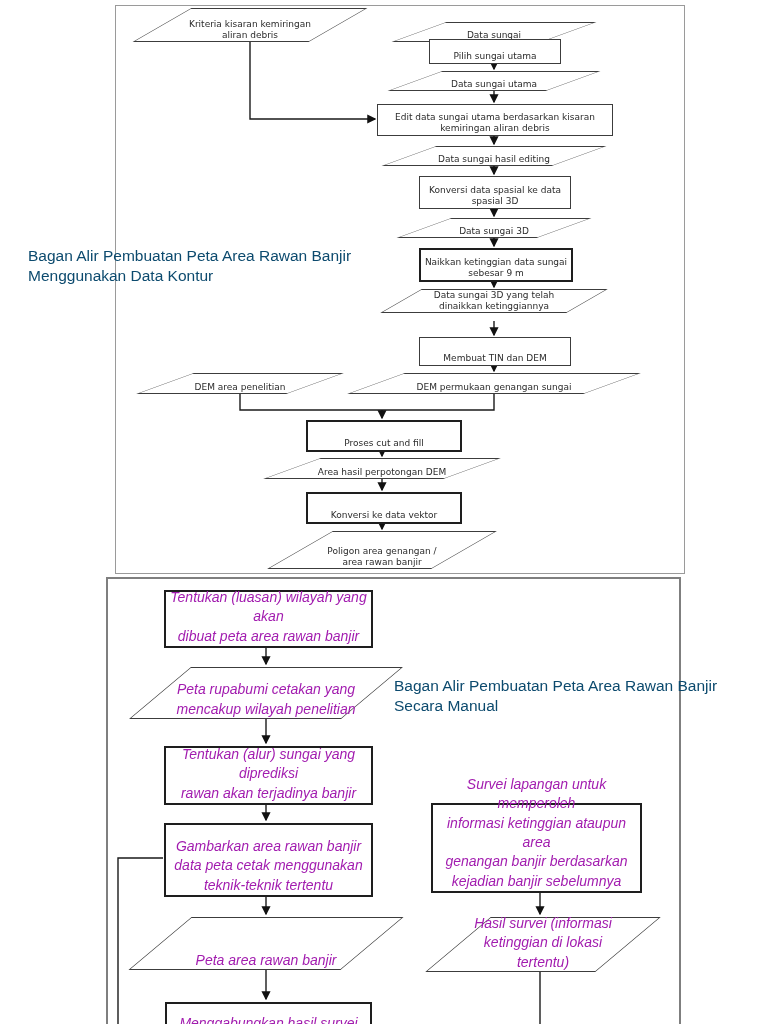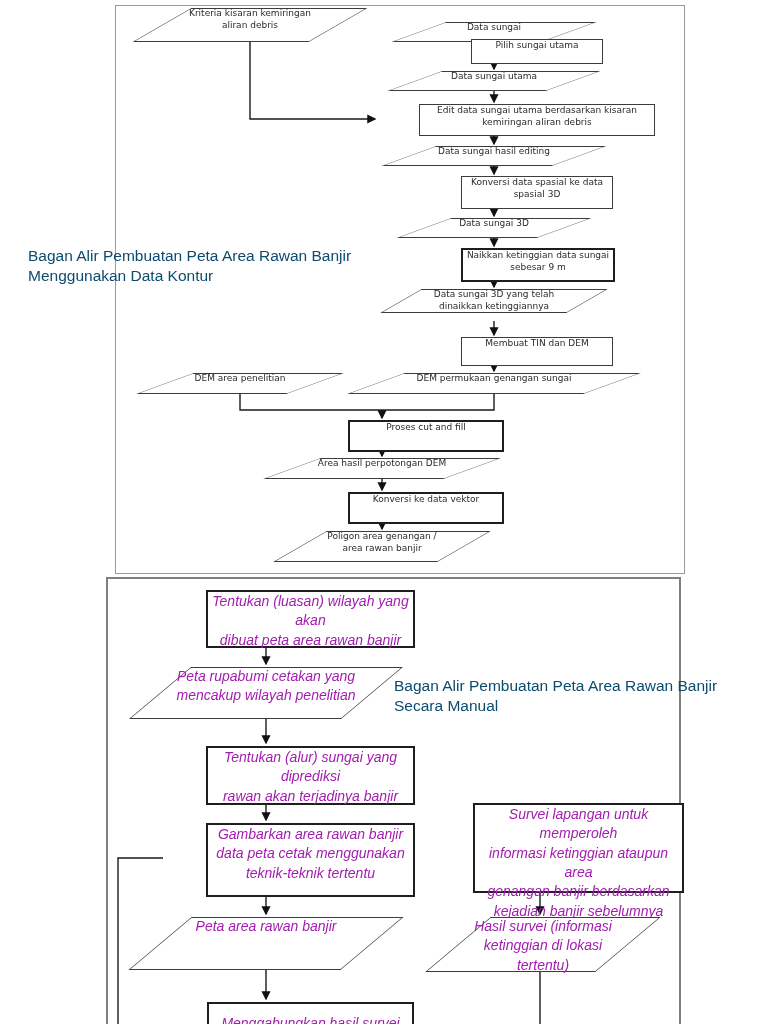--- a/index.html
+++ b/index.html
@@ -2,23 +2,23 @@
 <html><head>
 <meta charset="utf-8">
 <style>
   html,body{margin:0;padding:0;background:#fff;}
   .page{position:relative;width:768px;height:1024px;overflow:hidden;background:#ffffff;
         font-family:"Liberation Sans",sans-serif;margin:0 auto;}
   .frame{position:absolute;background:transparent;}
   .frame.f1{border:1.5px solid #9a9a9a;}
   .frame.f2{border:2px solid #7f7f7f;}
   svg.wires{position:absolute;left:0;top:0;z-index:2;}
-  .node{position:absolute;z-index:3;display:flex;align-items:flex-start;justify-content:center;
+  .node{position:absolute;z-index:3;display:flex;align-items:flex-end;justify-content:center;
         text-align:center;color:#262626;}
-  .rect{border:1.4px solid #3c3c3c;background:#fff;margin-left:42px;}
+  .rect{border:1.4px solid #3c3c3c;background:#fff;}
   .rect.b2{border-width:2px;border-color:#1e1e1e;}
   .para{background:transparent;border:none;}
   .para .fill{position:absolute;inset:0;border:1.4px solid #3c3c3c;background:#fff;}
   .sk70 .fill{transform:skewX(-70deg);}
   .sk60 .fill{transform:skewX(-60deg);}
   .sk50 .fill{transform:skewX(-50deg);}
   .lbl{position:relative;z-index:1;white-space:pre-line;}
   .tn .lbl{font-family:"DejaVu Sans",sans-serif;font-size:9px;line-height:1.3;color:#2b2b2b;}
   .bn .lbl{font-size:14px;line-height:1.38;color:#a21caf;font-style:italic;}
   .cutoff{align-items:flex-start;}
@@ -134,21 +134,21 @@
   <div class="node tn rect b2" style="left:306px;top:420px;width:152px;height:28px">
     <span class="lbl">Proses cut and fill</span>
   </div>
   <div class="node tn para sk70" style="left:292px;top:458px;width:180px;height:21px">
     <span class="fill"></span>
     <span class="lbl">Area hasil perpotongan DEM</span>
   </div>
   <div class="node tn rect b2" style="left:306px;top:492px;width:152px;height:28px">
     <span class="lbl">Konversi ke data vektor</span>
   </div>
-  <div class="node tn para sk60" style="left:300px;top:531px;width:164px;height:31px">
+  <div class="node tn para sk60" style="left:300px;top:531px;width:164px;height:38px">
     <span class="fill"></span>
     <span class="lbl">Poligon area genangan /
 area rawan banjir</span>
   </div>
 
   <div class="node bn rect b2" style="left:164px;top:590px;width:205px;height:54px">
     <span class="lbl">Tentukan (luasan) wilayah yang akan
 dibuat peta area rawan banjir</span>
   </div>
   <div class="node bn para sk50" style="left:160px;top:667px;width:212px;height:52px">

